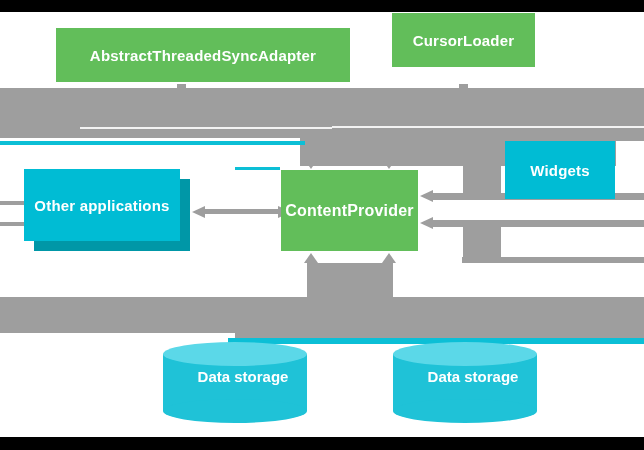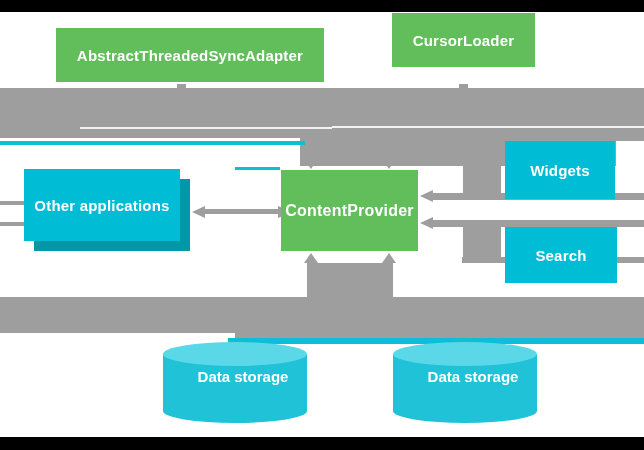--- a/index.html
+++ b/index.html
@@ -76,42 +76,39 @@
   <div class="abs gray" style="left:463px;top:227px;width:38px;height:33px;"></div>
 
   <div class="abs gray" style="left:307px;top:263px;width:86px;height:34px;"></div>
   <div class="abs tri tri-up" style="left:304px;top:253px;"></div>
   <div class="abs tri tri-up" style="left:382px;top:253px;"></div>
 
   <div class="abs gray" style="left:0;top:297px;width:644px;height:36px;"></div>
   <div class="abs gray" style="left:235px;top:333px;width:409px;height:5px;"></div>
   <div class="abs cyanline" style="left:228px;top:338px;width:416px;height:6px;"></div>
 
-  <div class="abs node green-box" style="left:56px;top:28px;width:268px;height:54px;">
+  <div class="abs node green-box" style="left:56px;top:28px;width:294px;height:54px;">
     <span>AbstractThreadedSyncAdapter</span>
   </div>
   <div class="abs node green-box" style="left:392px;top:13px;width:143px;height:54px;">
     <span>CursorLoader</span>
   </div>
 
   <div class="abs shadow-box" style="left:34px;top:179px;width:156px;height:72px;"></div>
   <div class="abs node cyan-box" style="left:24px;top:169px;width:156px;height:72px;">
     <span>Other applications</span>
   </div>
 
   <div class="abs node green-box" style="left:281px;top:170px;width:137px;height:81px;font-size:16px;">
     <span>ContentProvider</span>
   </div>
 
   <div class="abs node cyan-box" style="left:505px;top:141px;width:110px;height:58px;">
     <span>Widgets</span>
   </div>
-  <div class="abs node cyan-box" style="left:505px;top:227px;width:112px;height:56px;">
-    <span>Search</span>
-  </div>
 
   <div class="cylinder" style="left:163px;top:342px;">
     <div class="cyl-body"></div>
     <div class="cyl-ellipse bottom"></div>
     <div class="cyl-ellipse top"></div>
     <div class="cyl-label">Data storage</div>
   </div>
   <div class="cylinder" style="left:393px;top:342px;">
     <div class="cyl-body"></div>
     <div class="cyl-ellipse bottom"></div>

